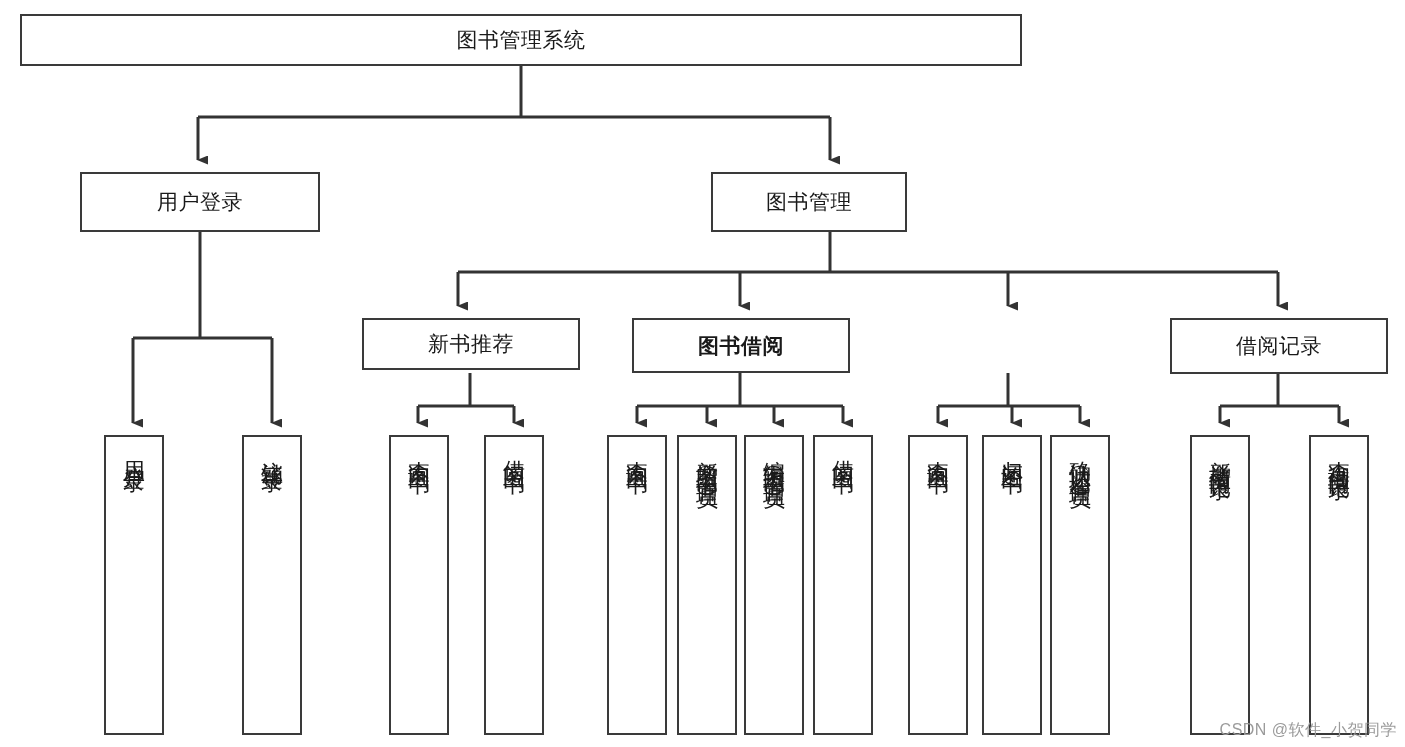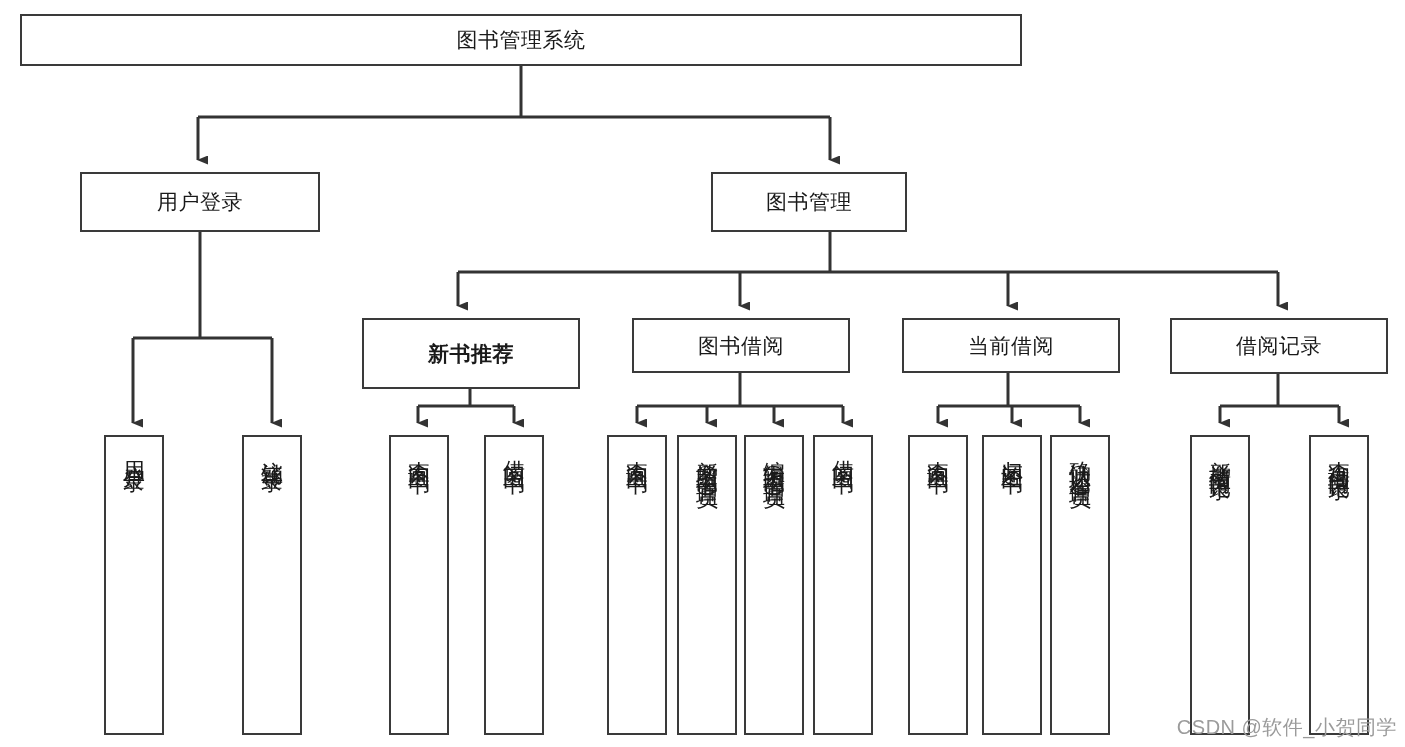--- a/index.html
+++ b/index.html
@@ -58,21 +58,21 @@
     text-orientation: upright;
     font-size: 22px;
     letter-spacing: 4px;
     line-height: 1;
     white-space: nowrap;
   }
   #watermark {
     position: absolute;
     right: 8px;
     bottom: 6px;
-    font-size: 20px;
+    font-size: 16px;
     color: #9b9b9b;
     letter-spacing: 0.5px;
     z-index: 5;
     user-select: none;
     white-space: nowrap;
   }
 </style>
 </head>
 <body>
 
@@ -144,28 +144,25 @@
     <span class="label">图书管理系统</span>
   </div>
 
   <div class="node horiz" style="left: 80px; top: 172px; width: 240px; height: 60px;">
     <span class="label">用户登录</span>
   </div>
   <div class="node horiz" style="left: 711px; top: 172px; width: 196px; height: 60px;">
     <span class="label">图书管理</span>
   </div>
 
-  <div class="node horiz" style="left: 362px; top: 318px; width: 218px; height: 71px; font-weight: bold;">
+  <div class="node horiz" style="left: 362px; top: 318px; width: 218px; height: 52px;">
     <span class="label">新书推荐</span>
   </div>
-  <div class="node horiz" style="left: 632px; top: 318px; width: 218px; height: 55px;">
+  <div class="node horiz" style="left: 632px; top: 318px; width: 218px; height: 55px; font-weight: bold;">
     <span class="label">图书借阅</span>
-  </div>
-  <div class="node horiz" style="left: 902px; top: 318px; width: 218px; height: 55px;">
-    <span class="label">当前借阅</span>
   </div>
   <div class="node horiz" style="left: 1170px; top: 318px; width: 218px; height: 56px;">
     <span class="label">借阅记录</span>
   </div>
 
   <div class="node vert" style="left: 104px; top: 435px; width: 60px; height: 300px;">
     <span class="label">用户登录</span>
   </div>
   <div class="node vert" style="left: 242px; top: 435px; width: 60px; height: 300px;">
     <span class="label">注销登录</span>

